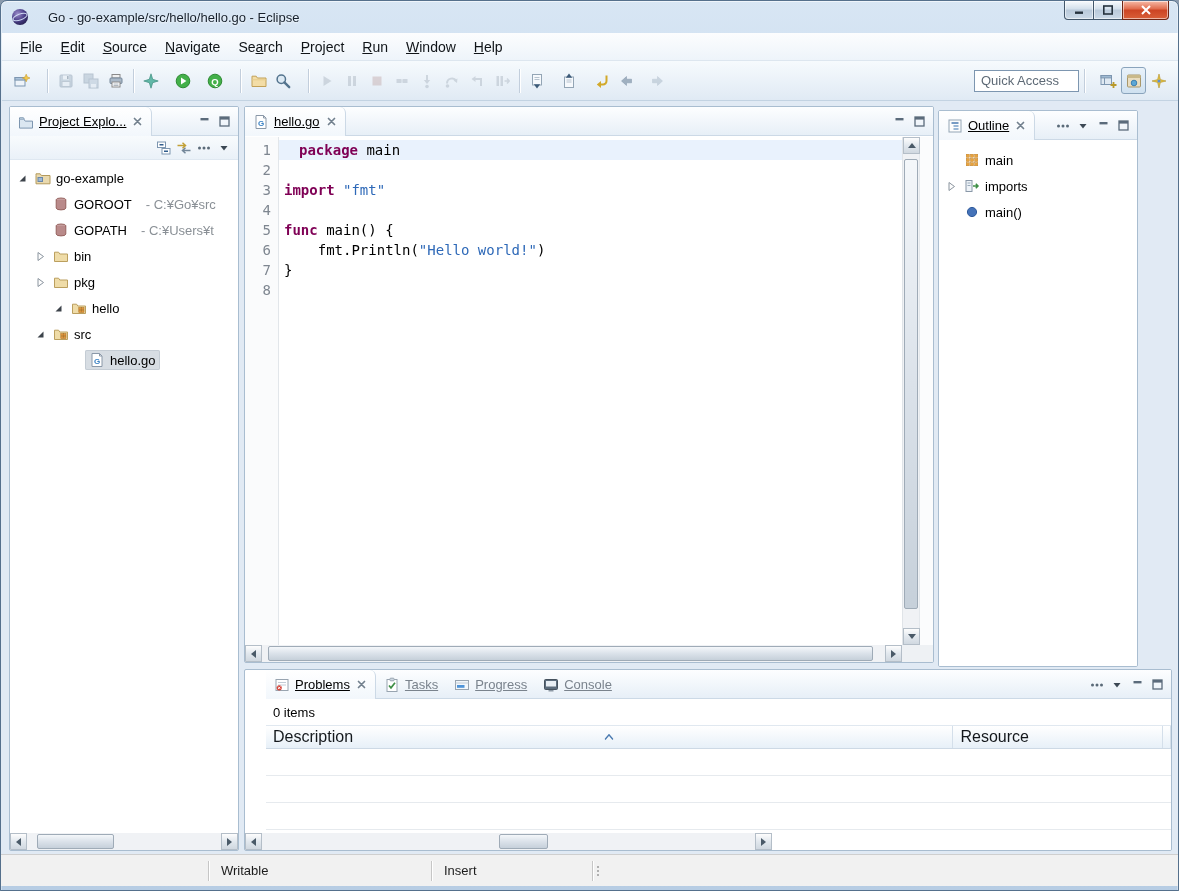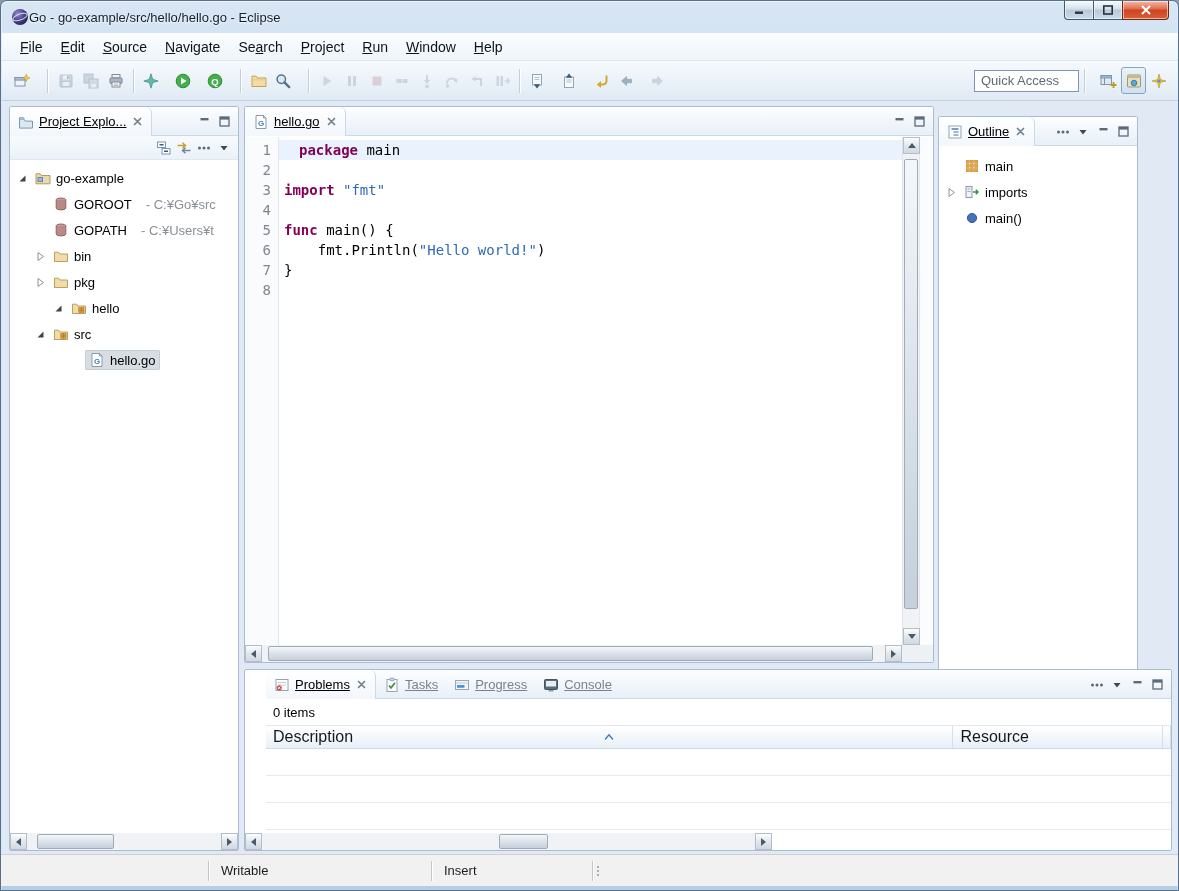--- a/index.html
+++ b/index.html
@@ -4,21 +4,21 @@
 <style>
   *{margin:0;padding:0;box-sizing:border-box;}
   html,body{background:#8a9aad;}
   body{font-family:"Liberation Sans",sans-serif;}
   .window{position:relative;width:1179px;height:891px;margin:0 auto;
     background:linear-gradient(180deg,#d8e6f4 0%,#bdd2e8 30%,#a9c2dc 60%,#b7cde4 100%);
     border:1px solid #55708c;border-radius:7px 7px 0 0;overflow:hidden;
     box-shadow:inset 0 1px 0 rgba(255,255,255,.6), inset 1px 0 0 rgba(255,255,255,.35), inset -1px 0 0 rgba(255,255,255,.35);}
   
   .titlebar{position:absolute;left:0;top:0;width:100%;height:32px;display:flex;align-items:center;padding:0 10px;}
-  .title{font-size:13px;color:#16202c;margin-left:0;text-shadow:0 1px 2px rgba(255,255,255,.8);}
+  .title{font-size:13px;color:#16202c;margin-left:19px;text-shadow:0 1px 2px rgba(255,255,255,.8);}
   .winbtns{position:absolute;right:9px;top:0;display:flex;}
   .winbtn{width:30px;height:19px;border:1px solid #42566a;border-top:none;margin-left:-1px;
     display:flex;align-items:center;justify-content:center;
     background:linear-gradient(#f8fbfd,#d3dfeb 45%,#b9c9da 50%,#ccdae8);
     box-shadow:inset 0 0 0 1px rgba(255,255,255,.55);}
   .winbtn.min{border-radius:0 0 0 4px;margin-left:0;}
   .winbtn.close{width:47px;border-radius:0 0 4px 0;border-color:#6e2513;
     background:linear-gradient(#f6bba8,#e06a4b 45%,#cc4423 50%,#d95f38);}
   
   .menubar{position:absolute;top:32px;left:1px;width:1177px;height:28px;display:flex;align-items:center;
@@ -35,21 +35,21 @@
   .drop{margin-left:2px;width:0;height:0;border-left:3.5px solid transparent;border-right:3.5px solid transparent;border-top:4px solid #3a4document5;border-top-color:#3c4854;}
   .tsep{width:1px;height:24px;background:#c2cedc;box-shadow:1px 0 0 #fff;margin:0 5px;flex:none;}
   .quick-access{width:105px;height:22px;border:1px solid #7d96b0;font-size:13px;padding:0 6px;color:#333;background:#fff;font-family:"Liberation Sans",sans-serif;}
   .quick-access::placeholder{color:#5e6a76;opacity:1;}
   .persp-bar{display:flex;align-items:center;margin-left:6px;}
   
   .trim{position:absolute;top:100px;left:0;width:1179px;height:753px;background:#e1eaf4;}
   .panel{position:absolute;background:#fff;border:1px solid #a9bdd0;border-radius:2px;overflow:hidden;}
   #explorer{left:8px;top:5px;width:230px;height:745px;}
   #editor-panel{left:243px;top:5px;width:690px;height:557px;}
-  #outline-panel{left:937px;top:15px;width:200px;height:557px;}
+  #outline-panel{left:937px;top:9px;width:200px;height:557px;}
   #problems-panel{left:243px;top:568px;width:928px;height:182px;padding-left:21px;}
   .panel-header{position:relative;height:29px;background:linear-gradient(#fdfeff,#e7eff7);border-bottom:1px solid #ccd9e6;display:flex;align-items:stretch;}
   .vtab{display:flex;align-items:center;height:29px;padding:0 8px;font-size:13px;color:#7a838d;}
   .vtab.active{background:linear-gradient(#ffffff,#f2f7fc);border-right:1px solid #ccd9e6;border-top-right-radius:6px;color:#000;}
   .vtab-label{margin-left:5px;white-space:nowrap;text-decoration:underline;}
   .tclose{margin-left:6px;display:flex;}
   .header-controls{position:absolute;right:4px;top:0;height:29px;display:flex;align-items:center;}
   .hbtn{width:20px;height:20px;display:flex;align-items:center;justify-content:center;border-radius:2px;}
   .view-toolbar{height:24px;background:linear-gradient(#f8fbfd,#eaf1f8);border-bottom:1px solid #dfe8f1;display:flex;align-items:center;justify-content:flex-end;padding-right:4px;}
   

